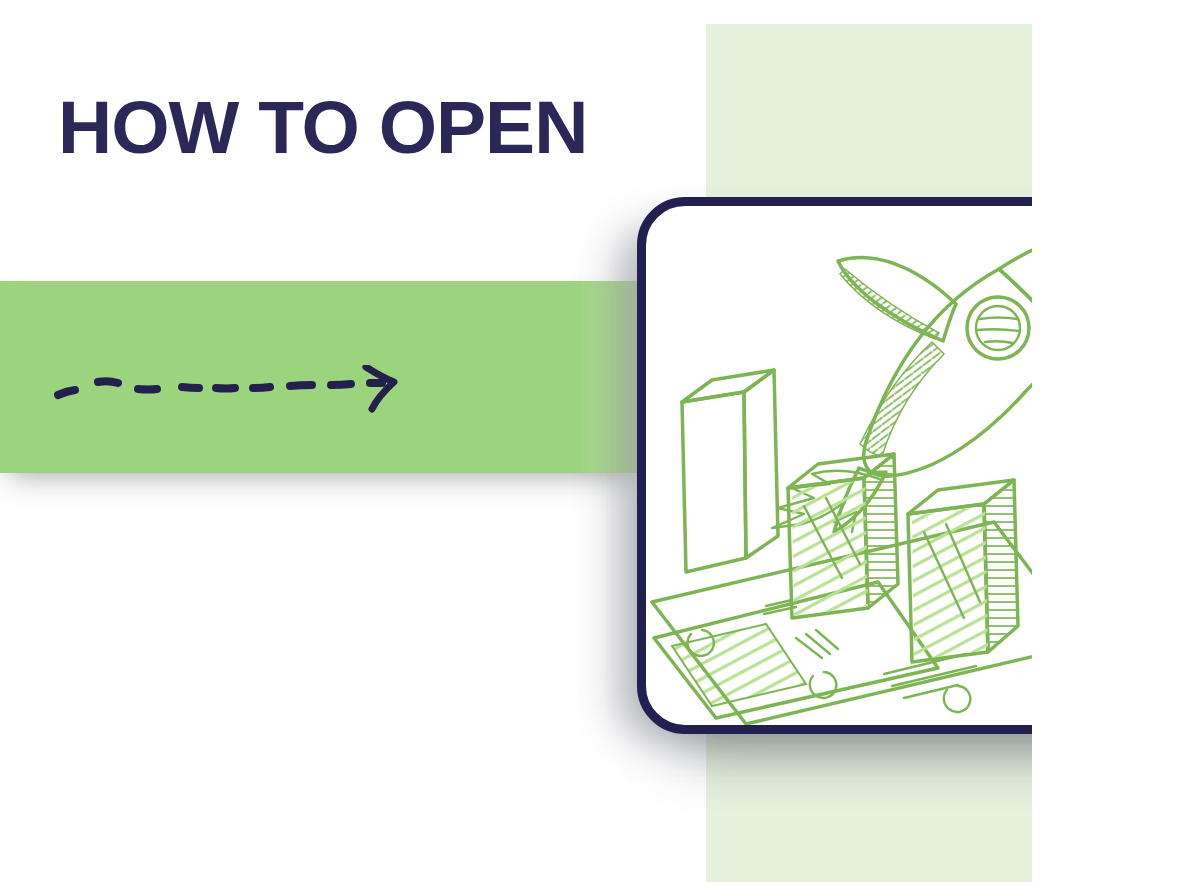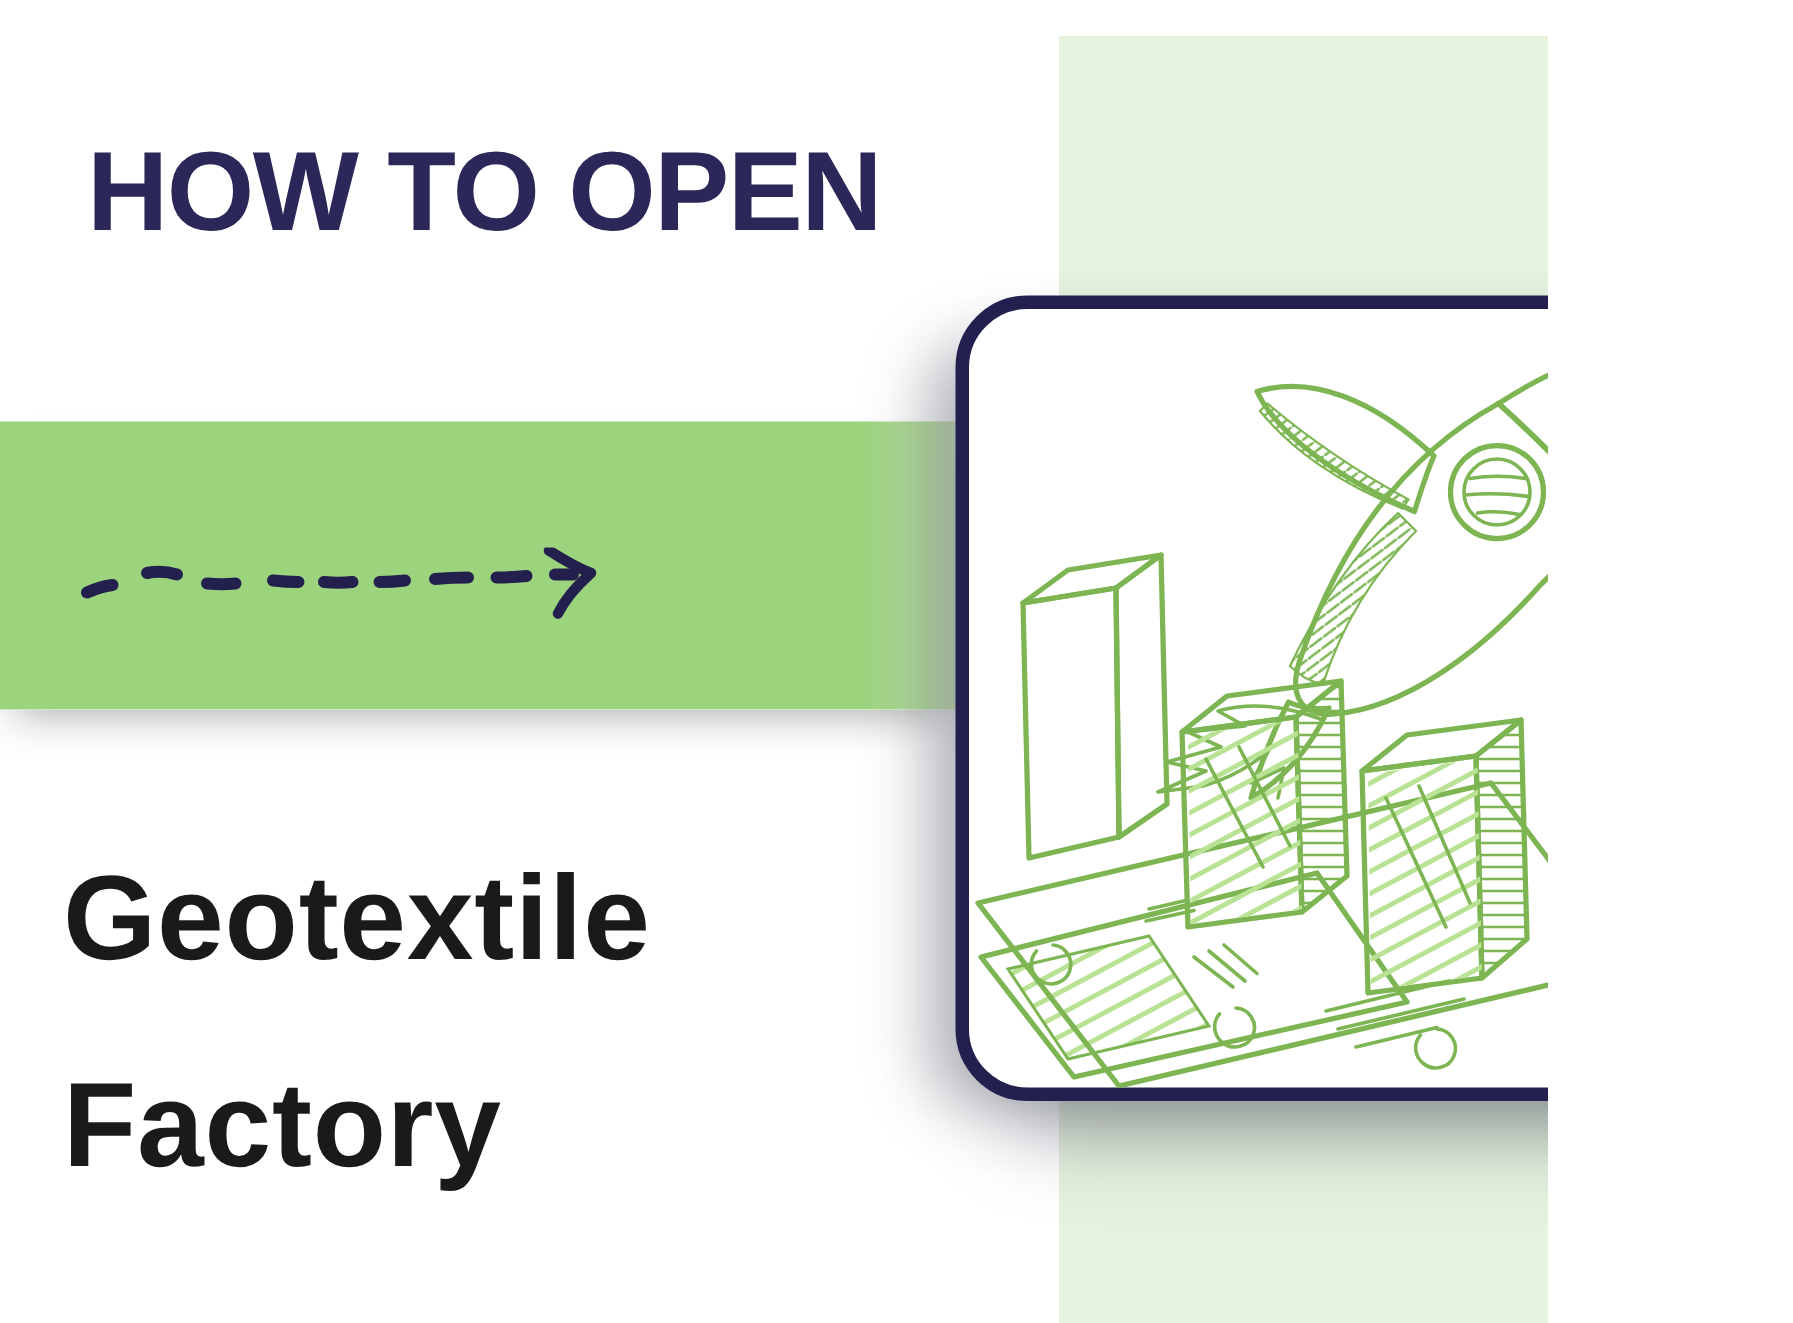--- a/index.html
+++ b/index.html
@@ -74,24 +74,20 @@
           <path d="M203 23 q 9 0 17 -1"></path>
           <path d="M240 21 q 11 -1 22 -1"></path>
           <path d="M281 20 q 10 0 20 -1"></path>
           <path d="M320 18 q 6 0 12 0"></path>
           <path d="M316 2 C 327 9 336 14 344 17 C 335 25 327 34 322 44" stroke-width="7"></path>
         </g>
       </svg>
     </div>
   </div>
 
-  <div class="page-subtitle">
-    <div class="line">Geotextile</div>
-    <div class="line">Factory</div>
-  </div>
 
   <div class="illustration-card">
     <svg viewBox="0 0 492 519" xmlns="http://www.w3.org/2000/svg">
       <defs>
         <pattern id="hd" patternUnits="userSpaceOnUse" width="8" height="8" patternTransform="rotate(8)">
           <path d="M-1 9 L9 -1" stroke="#7db553" stroke-width="1.7"></path>
         </pattern>
         <pattern id="hl" patternUnits="userSpaceOnUse" width="13" height="13" patternTransform="rotate(62)">
           <path d="M0 0 L0 13" stroke="#b9e294" stroke-width="6.5"></path>
         </pattern>

